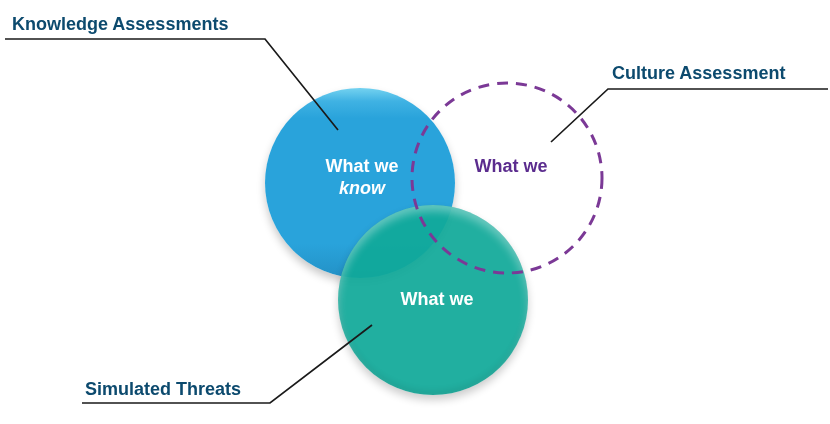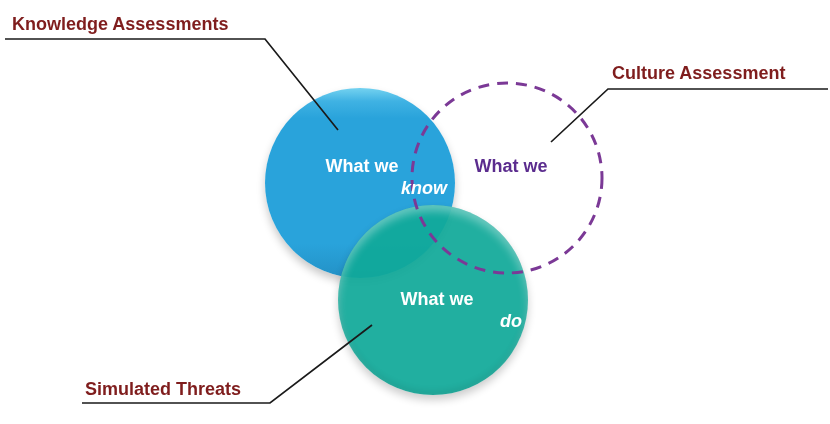--- a/index.html
+++ b/index.html
@@ -46,30 +46,29 @@
     position: absolute;
     width: 170px;
     text-align: center;
     font-size: 18px;
     font-weight: bold;
     line-height: 22px;
     z-index: 4;
   }
   .circle-text .line2 {
     font-style: italic;
-    text-align: right;
   }
   .text-know  { left: 277px; top: 155px; color: #ffffff; }
   .text-believe { left: 426px; top: 155px; color: #5b2c8e; }
   .text-do    { left: 352px; top: 288px; color: #ffffff; }
   .callout-label {
     position: absolute;
     font-size: 18px;
     font-weight: bold;
-    color: #7f1d1d;
+    color: #0c4a6e;
     white-space: nowrap;
     z-index: 4;
   }
   .label-knowledge { left: 12px;  top: 14px; }
   .label-culture   { left: 612px; top: 63px; }
   .label-simulated { left: 85px;  top: 379px; }
 </style>
 </head>
 <body>
 
@@ -87,20 +86,19 @@
 
   <div class="circle-text text-know">
     <div class="line1">What we</div>
     <div class="line2">know</div>
   </div>
   <div class="circle-text text-believe">
     <div class="line1">What we</div>
   </div>
   <div class="circle-text text-do">
     <div class="line1">What we</div>
-    <div class="line2">do</div>
   </div>
 
   <div class="callout-label label-knowledge">Knowledge Assessments</div>
   <div class="callout-label label-simulated">Simulated Threats</div>
   <div class="callout-label label-culture">Culture Assessment</div>
 
 </div>
 
 </body></html>

